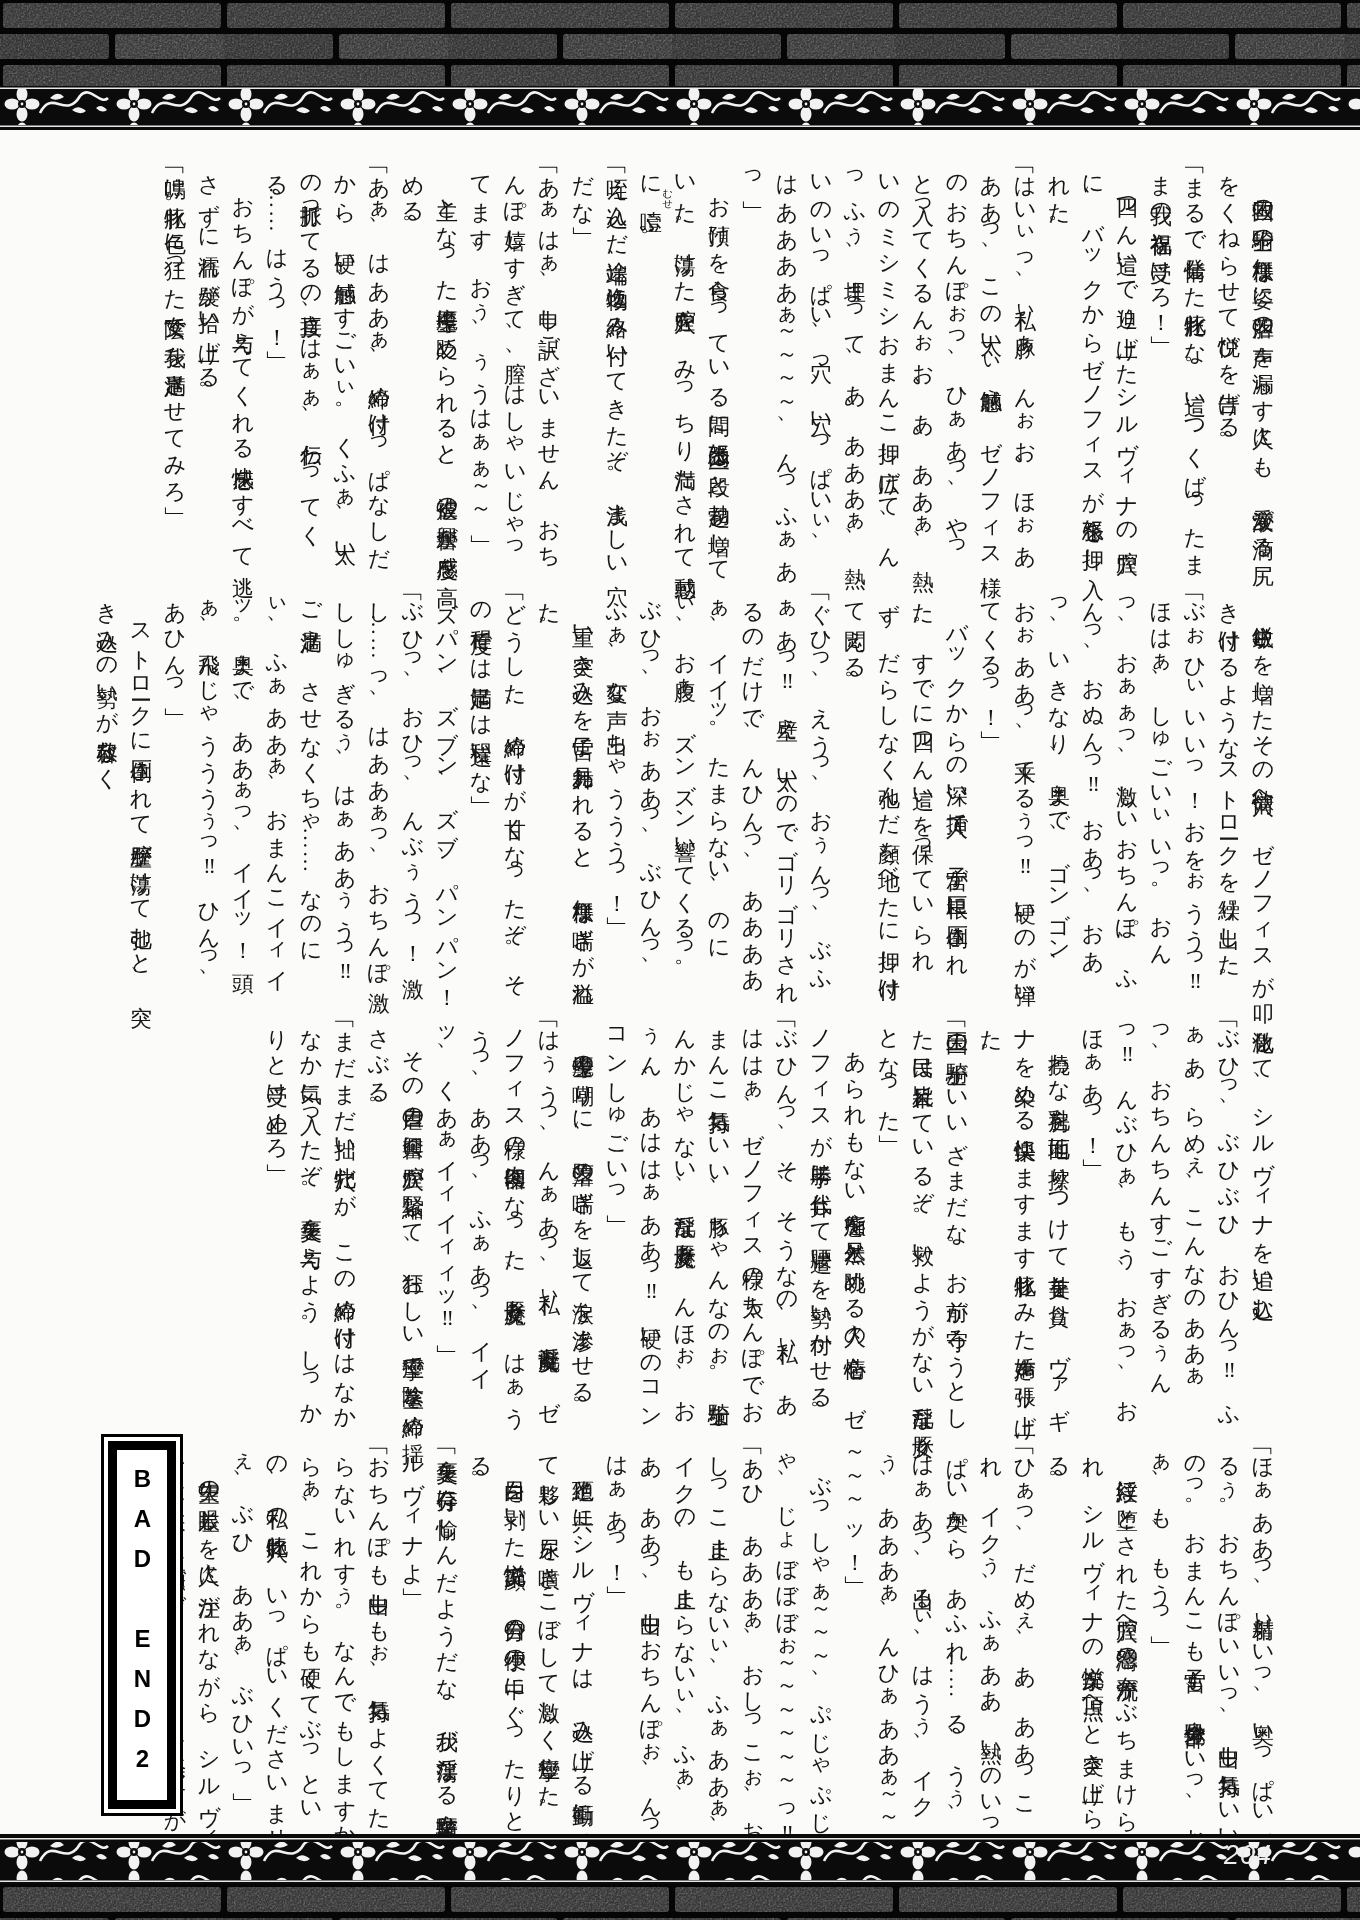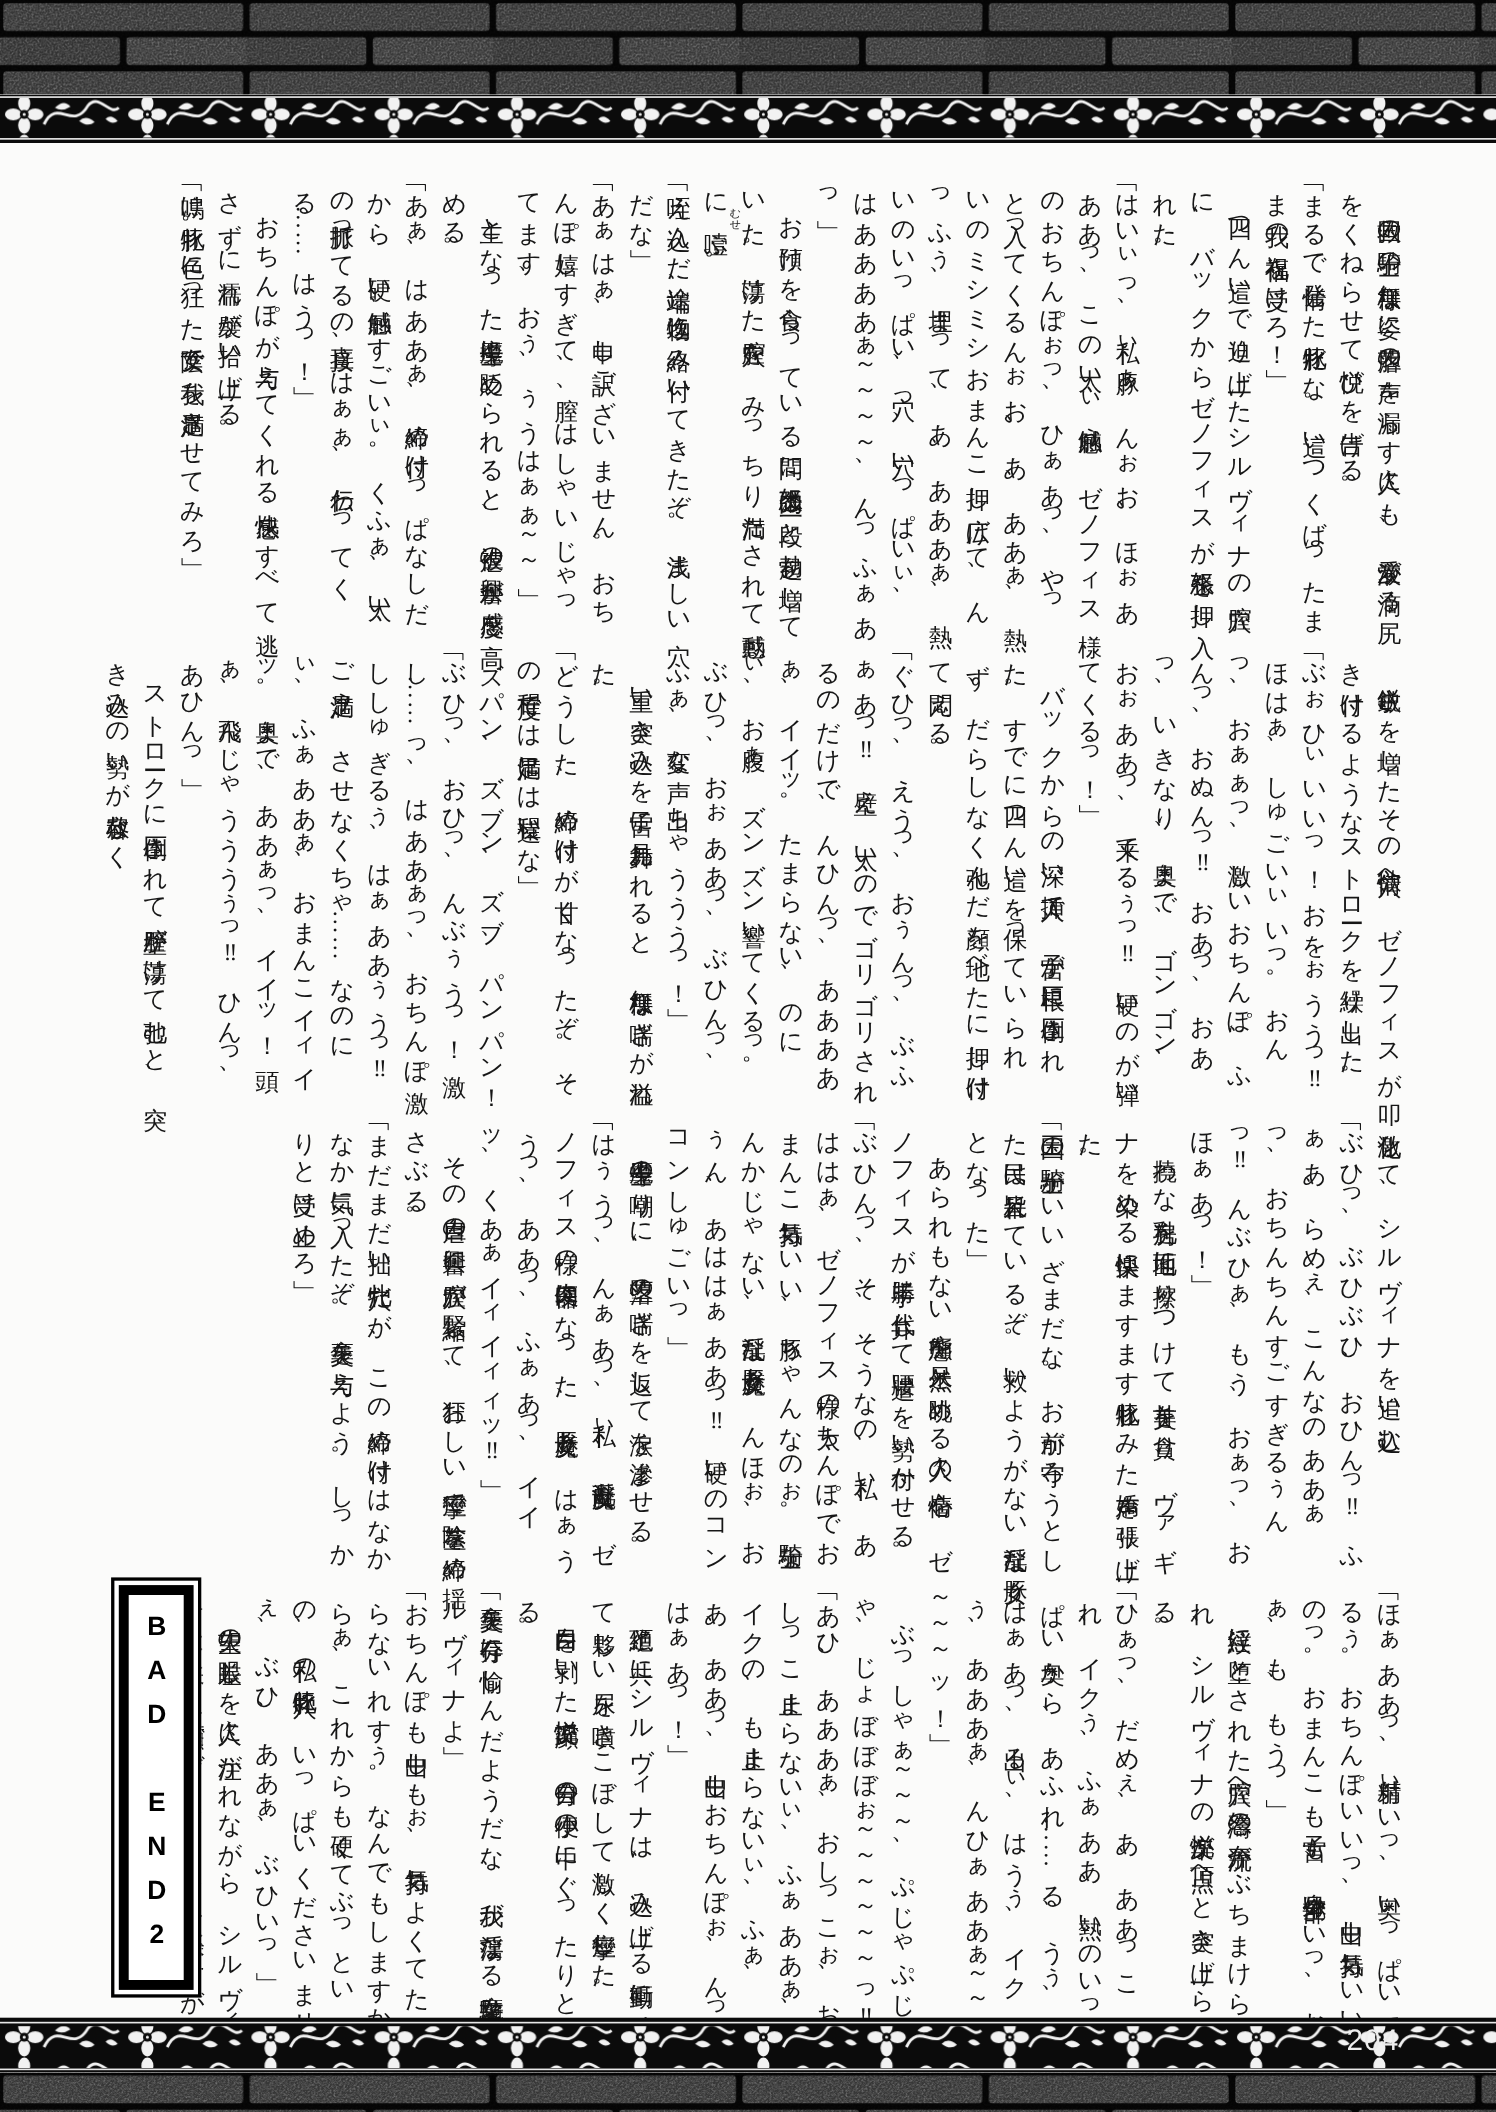--- a/index.html
+++ b/index.html
@@ -25,21 +25,21 @@
   ruby rt{font-size:10px;letter-spacing:0;}
   #bad-end-box{position:absolute;left:101px;top:1434px;width:82px;height:382px;
       border:3px solid #000;background:#fff;box-sizing:border-box;padding:4px;}
   #bad-end-inner{width:100%;height:100%;border:9px solid #000;box-sizing:border-box;
       display:flex;align-items:center;justify-content:center;}
   #bad-end-text{writing-mode:vertical-rl;text-orientation:upright;
       font-family:"Liberation Sans","DejaVu Sans",sans-serif;font-weight:bold;
       font-size:24px;letter-spacing:13px;color:#000;white-space:nowrap;}
   #page-number{position:absolute;left:1224px;top:1840px;z-index:5;
       font-family:"Liberation Sans","DejaVu Sans",sans-serif;
-      font-size:27px;color:#ededed;letter-spacing:1px;}
+      font-size:27px;color:#ededed;letter-spacing:1px;font-style:italic;}
 </style>
 </head>
 <body>
 
 <svg width="0" height="0" style="position:absolute">
   <defs>
     <filter id="grain" x="0" y="0" width="100%" height="100%">
       <feTurbulence type="fractalNoise" baseFrequency="0.55" numOctaves="2" result="n"></feTurbulence>
       <feColorMatrix in="n" type="matrix" values="0 0 0 0 0  0 0 0 0 0  0 0 0 0 0  0.9 0.9 0.9 0 -0.55"></feColorMatrix>
       <feComposite operator="in" in2="SourceGraphic"></feComposite>

